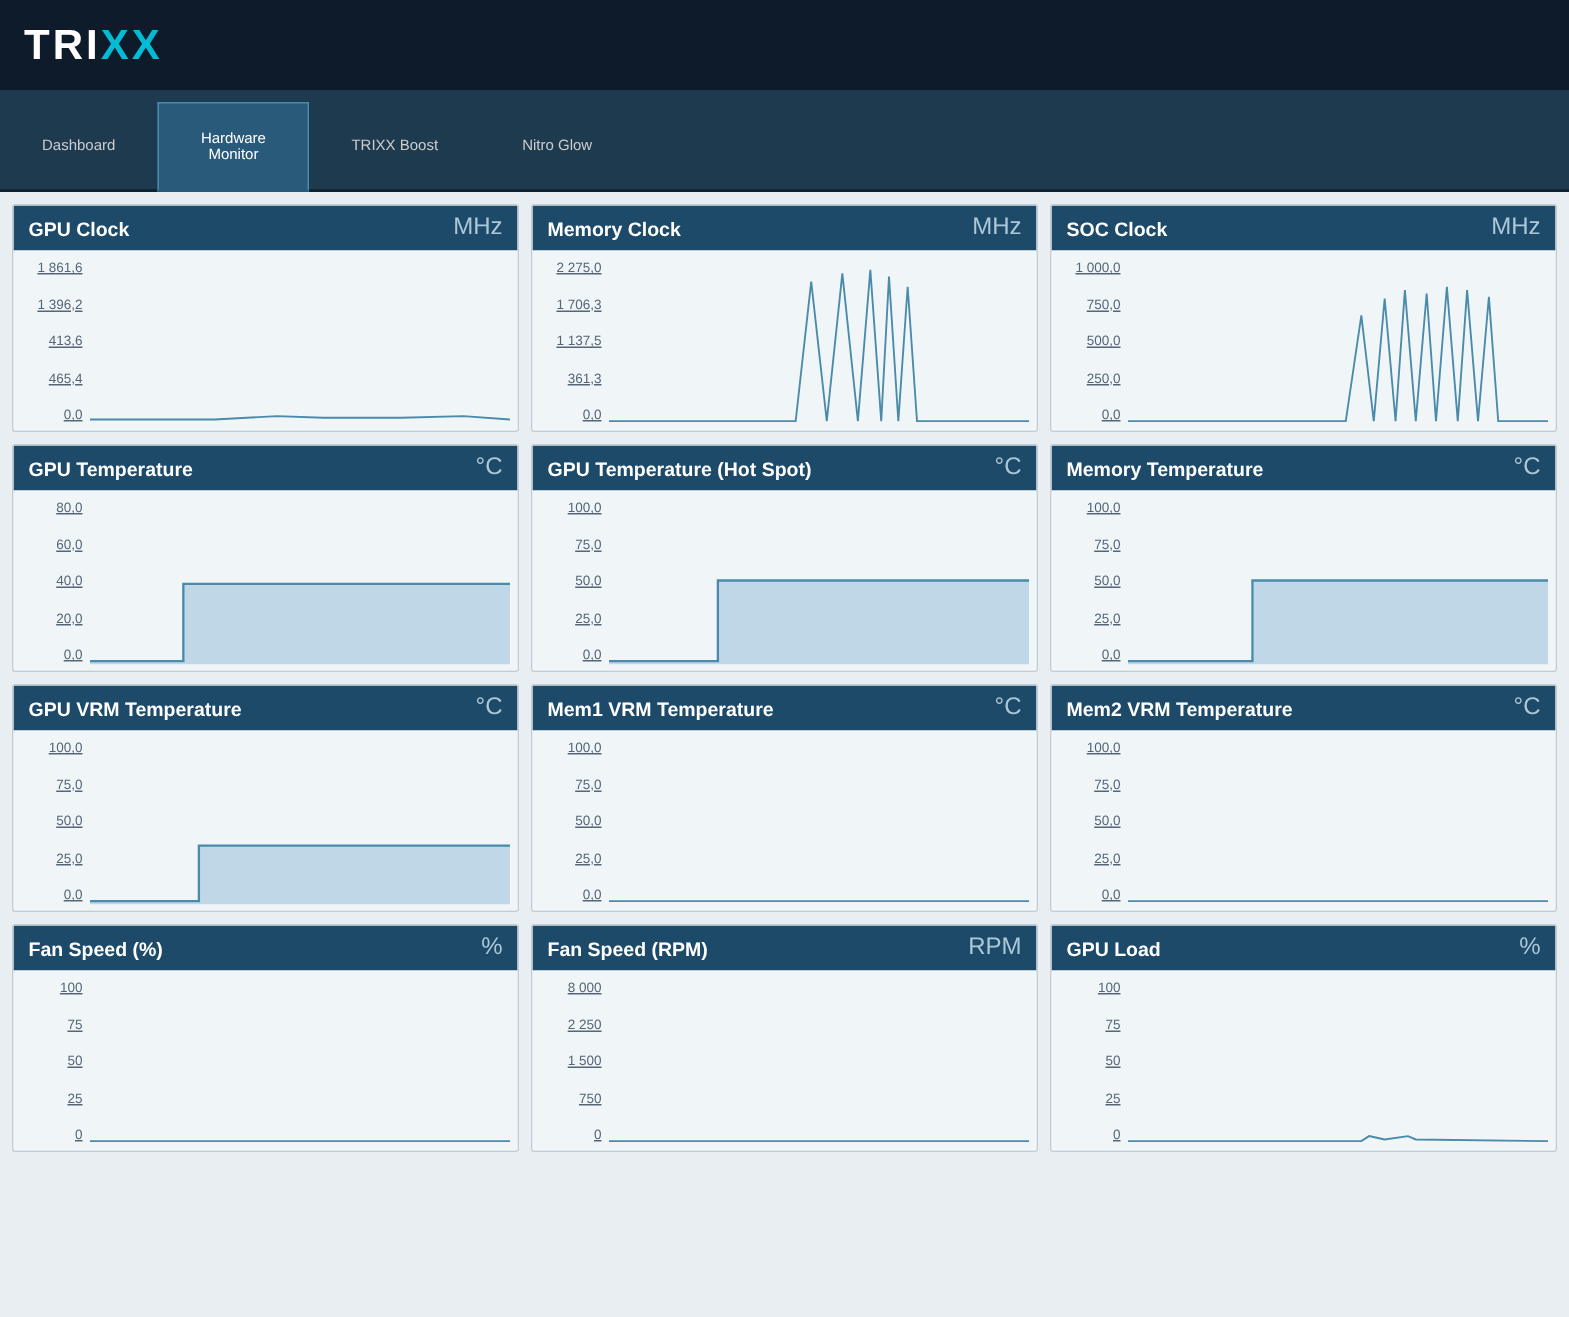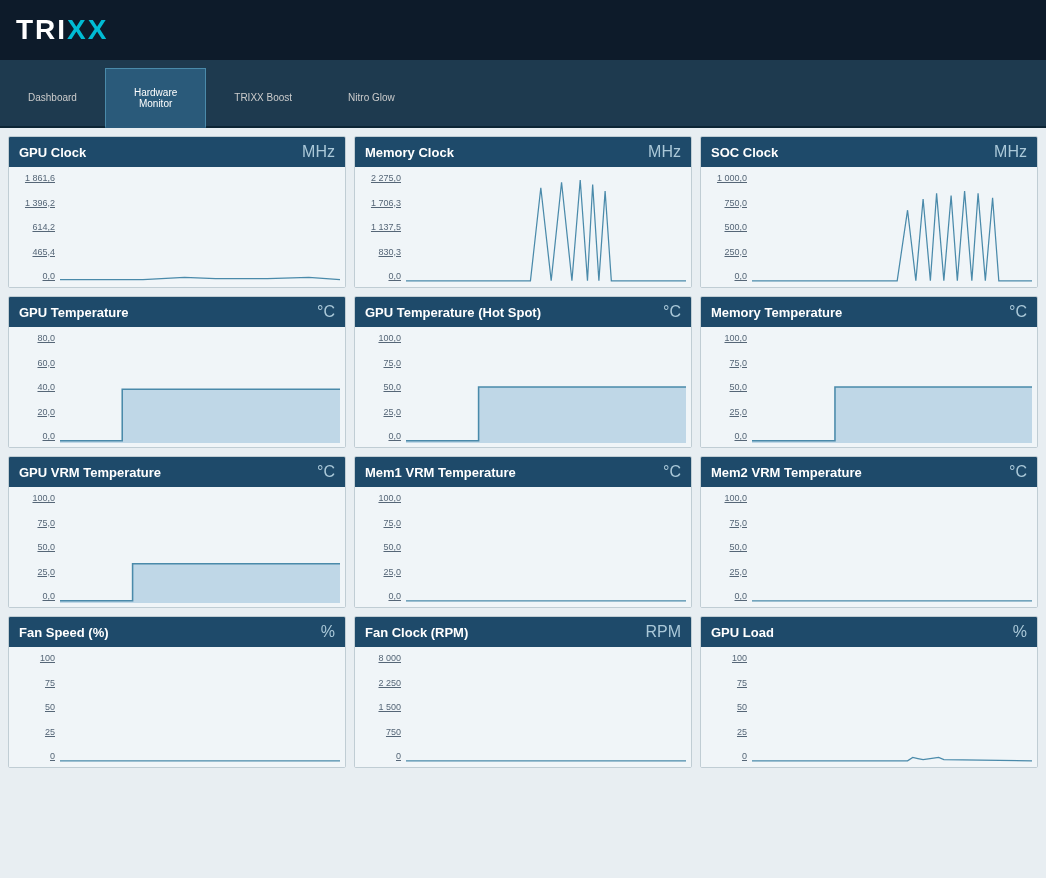--- a/index.html
+++ b/index.html
@@ -178,41 +178,41 @@
 
   <div class="chart-card">
         <div class="chart-header">
           <span>GPU Clock</span>
           <span class="chart-unit">MHz</span>
         </div>
         <div class="chart-body">
           <div class="y-axis">
             <span>1 861,6</span>
             <span>1 396,2</span>
-            <span>614,2</span>
+            <span>413,6</span>
             <span>465,4</span>
             <span>0,0</span>
           </div>
           <div class="chart-area"><svg viewBox="0 0 270 108" xmlns="http://www.w3.org/2000/svg">
         <rect width="270" height="108" fill="#f0f5f8"></rect>
         <polyline points="0,104.75999999999999 80,104.75999999999999 120,102.6 150,103.67999999999999 200,103.67999999999999 240,102.6 270,104.75999999999999" fill="none" stroke="#4a8aaa" stroke-width="1.2"></polyline>
       </svg></div>
         </div>
       </div>
       <div class="chart-card">
         <div class="chart-header">
           <span>Memory Clock</span>
           <span class="chart-unit">MHz</span>
         </div>
         <div class="chart-body">
           <div class="y-axis">
             <span>2 275,0</span>
             <span>1 706,3</span>
             <span>1 137,5</span>
-            <span>830,3</span>
+            <span>361,3</span>
             <span>0,0</span>
           </div>
           <div class="chart-area"><svg viewBox="0 0 270 108" xmlns="http://www.w3.org/2000/svg">
         <rect width="270" height="108" fill="#f0f5f8"></rect>
         <polyline points="0,105.84 120,105.84 130,16.2 140,105.84 150,10.8 160,105.84 168,8.64 175,105.84 180,12.959999999999999 186,105.84 192,19.439999999999998 198,105.84 270,105.84" fill="none" stroke="#4a8aaa" stroke-width="1.2"></polyline>
       </svg></div>
         </div>
       </div>
       <div class="chart-card">
         <div class="chart-header">
@@ -365,21 +365,21 @@
             <span>0</span>
           </div>
           <div class="chart-area"><svg viewBox="0 0 270 108" xmlns="http://www.w3.org/2000/svg">
         <rect width="270" height="108" fill="#f0f5f8"></rect>
         <line x1="0" y1="105.84" x2="270" y2="105.84" stroke="#4a8aaa" stroke-width="1.2"></line>
       </svg></div>
         </div>
       </div>
       <div class="chart-card">
         <div class="chart-header">
-          <span>Fan Clock (RPM)</span>
+          <span>Fan Speed (RPM)</span>
           <span class="chart-unit">RPM</span>
         </div>
         <div class="chart-body">
           <div class="y-axis">
             <span>8 000</span>
             <span>2 250</span>
             <span>1 500</span>
             <span>750</span>
             <span>0</span>
           </div>

